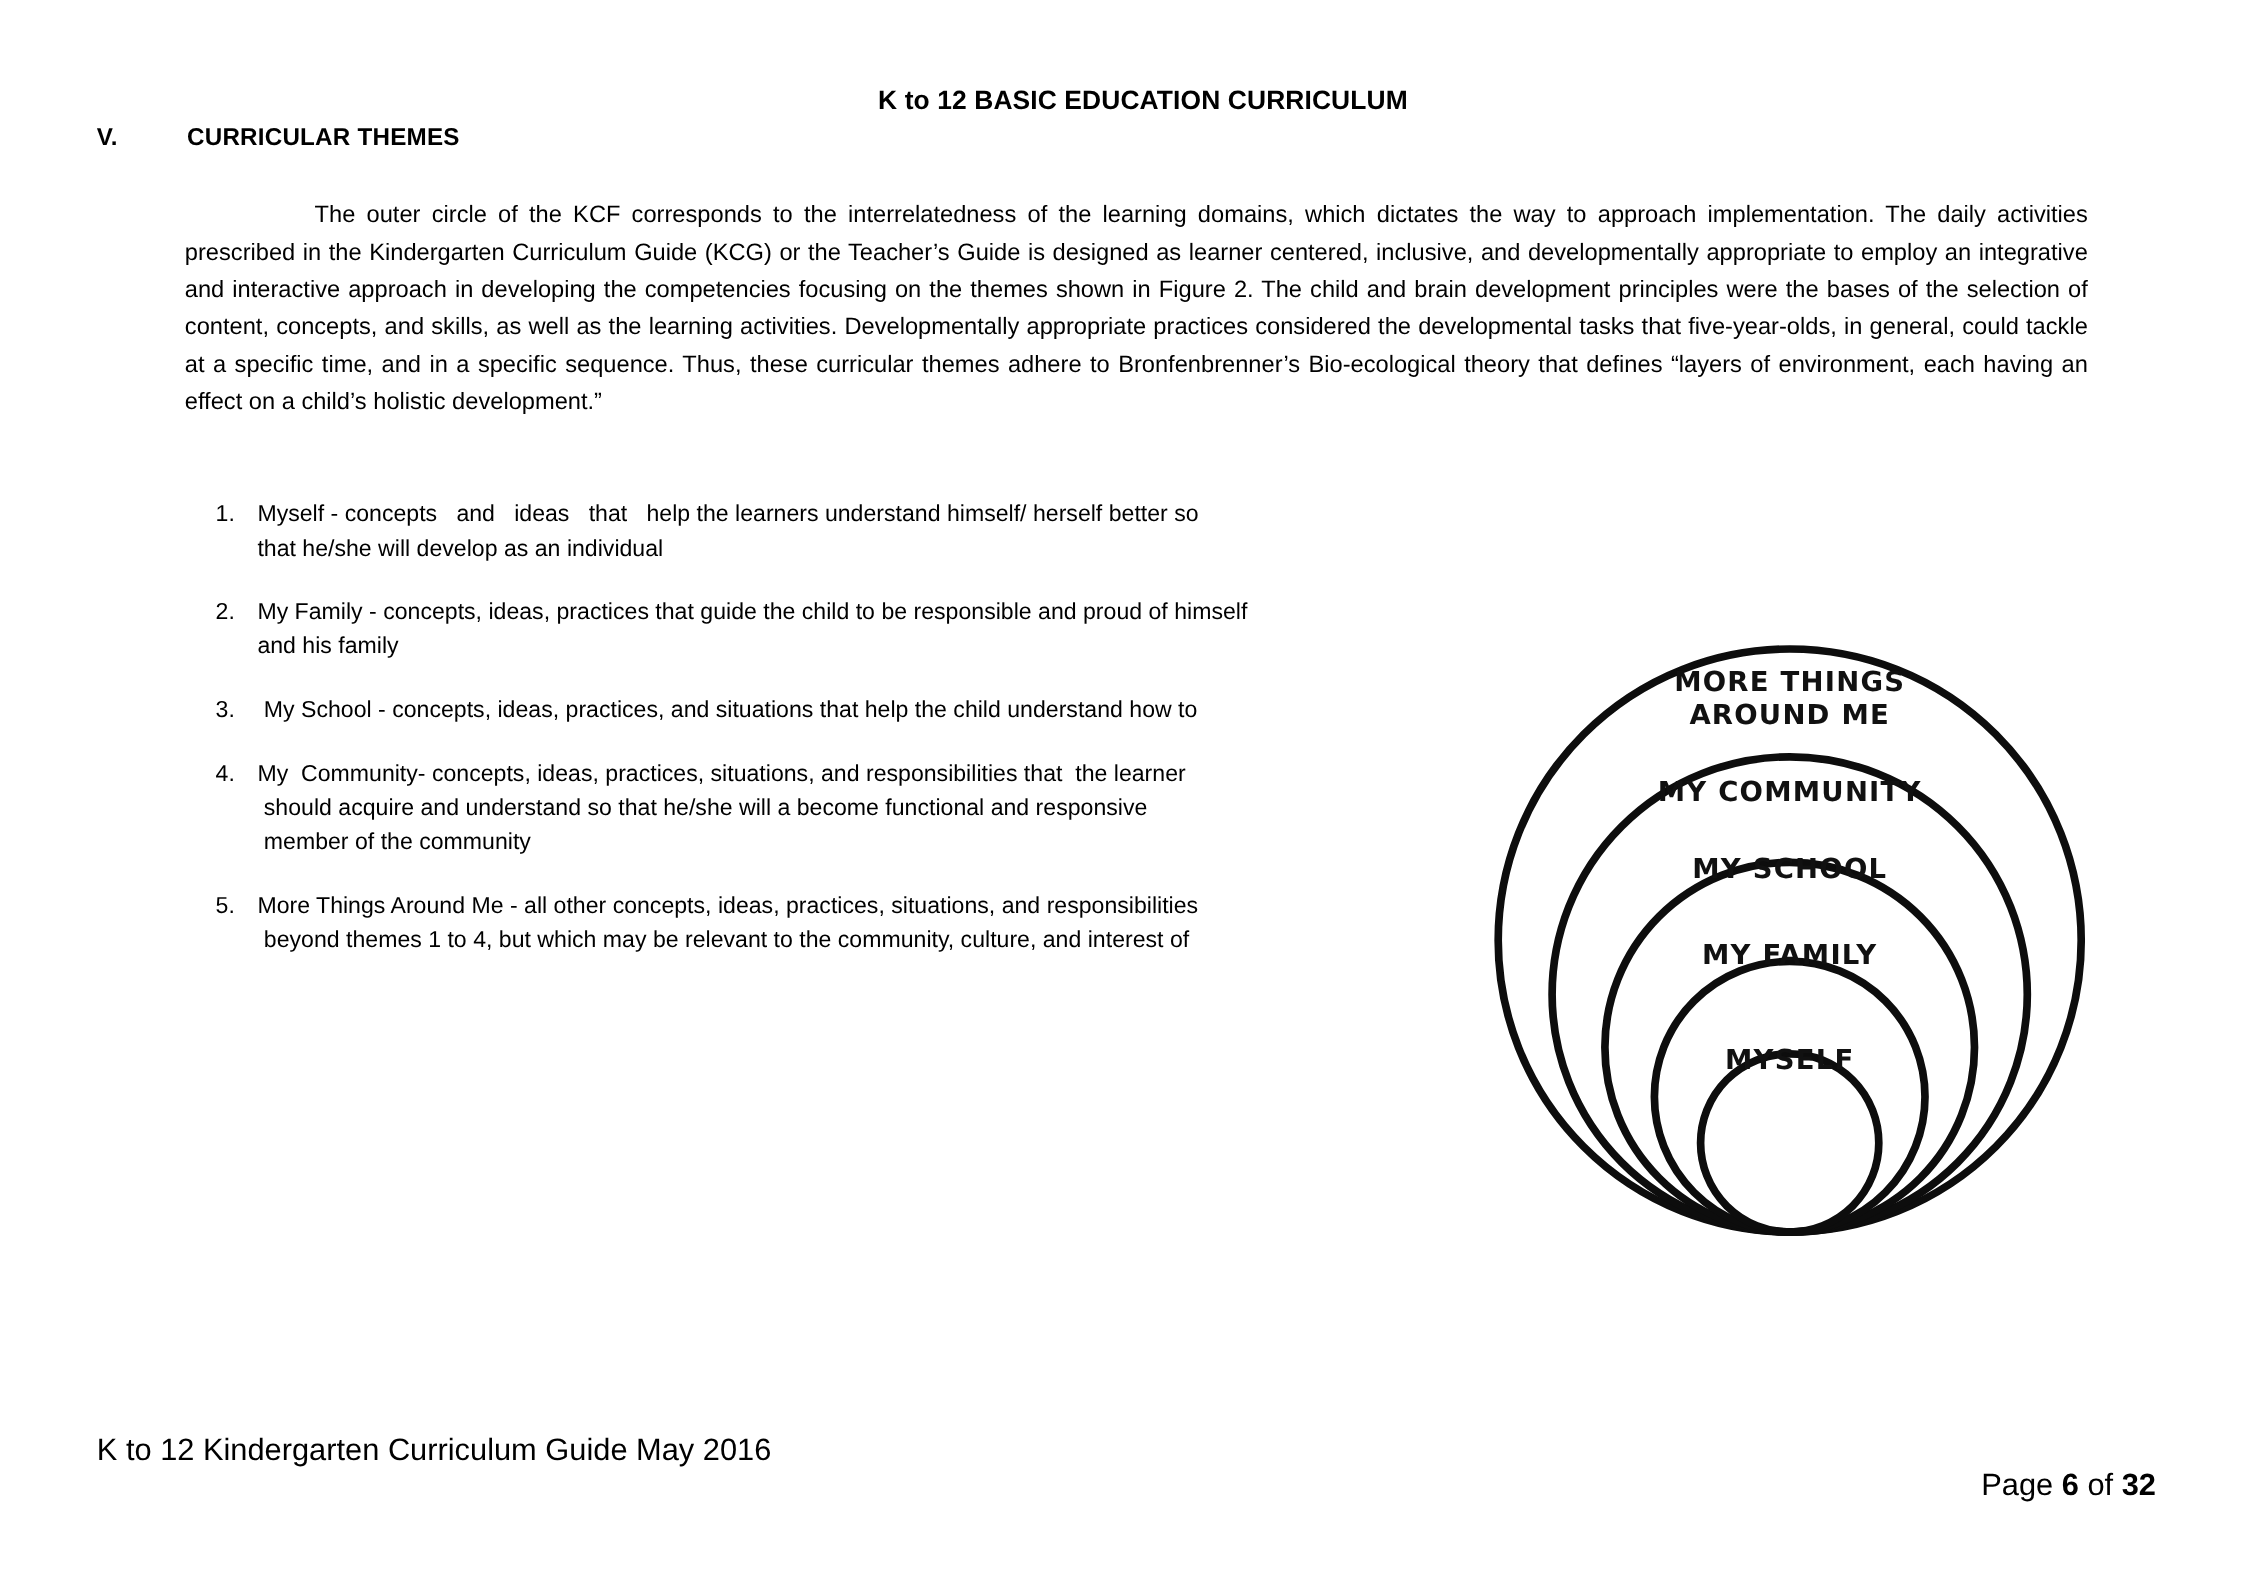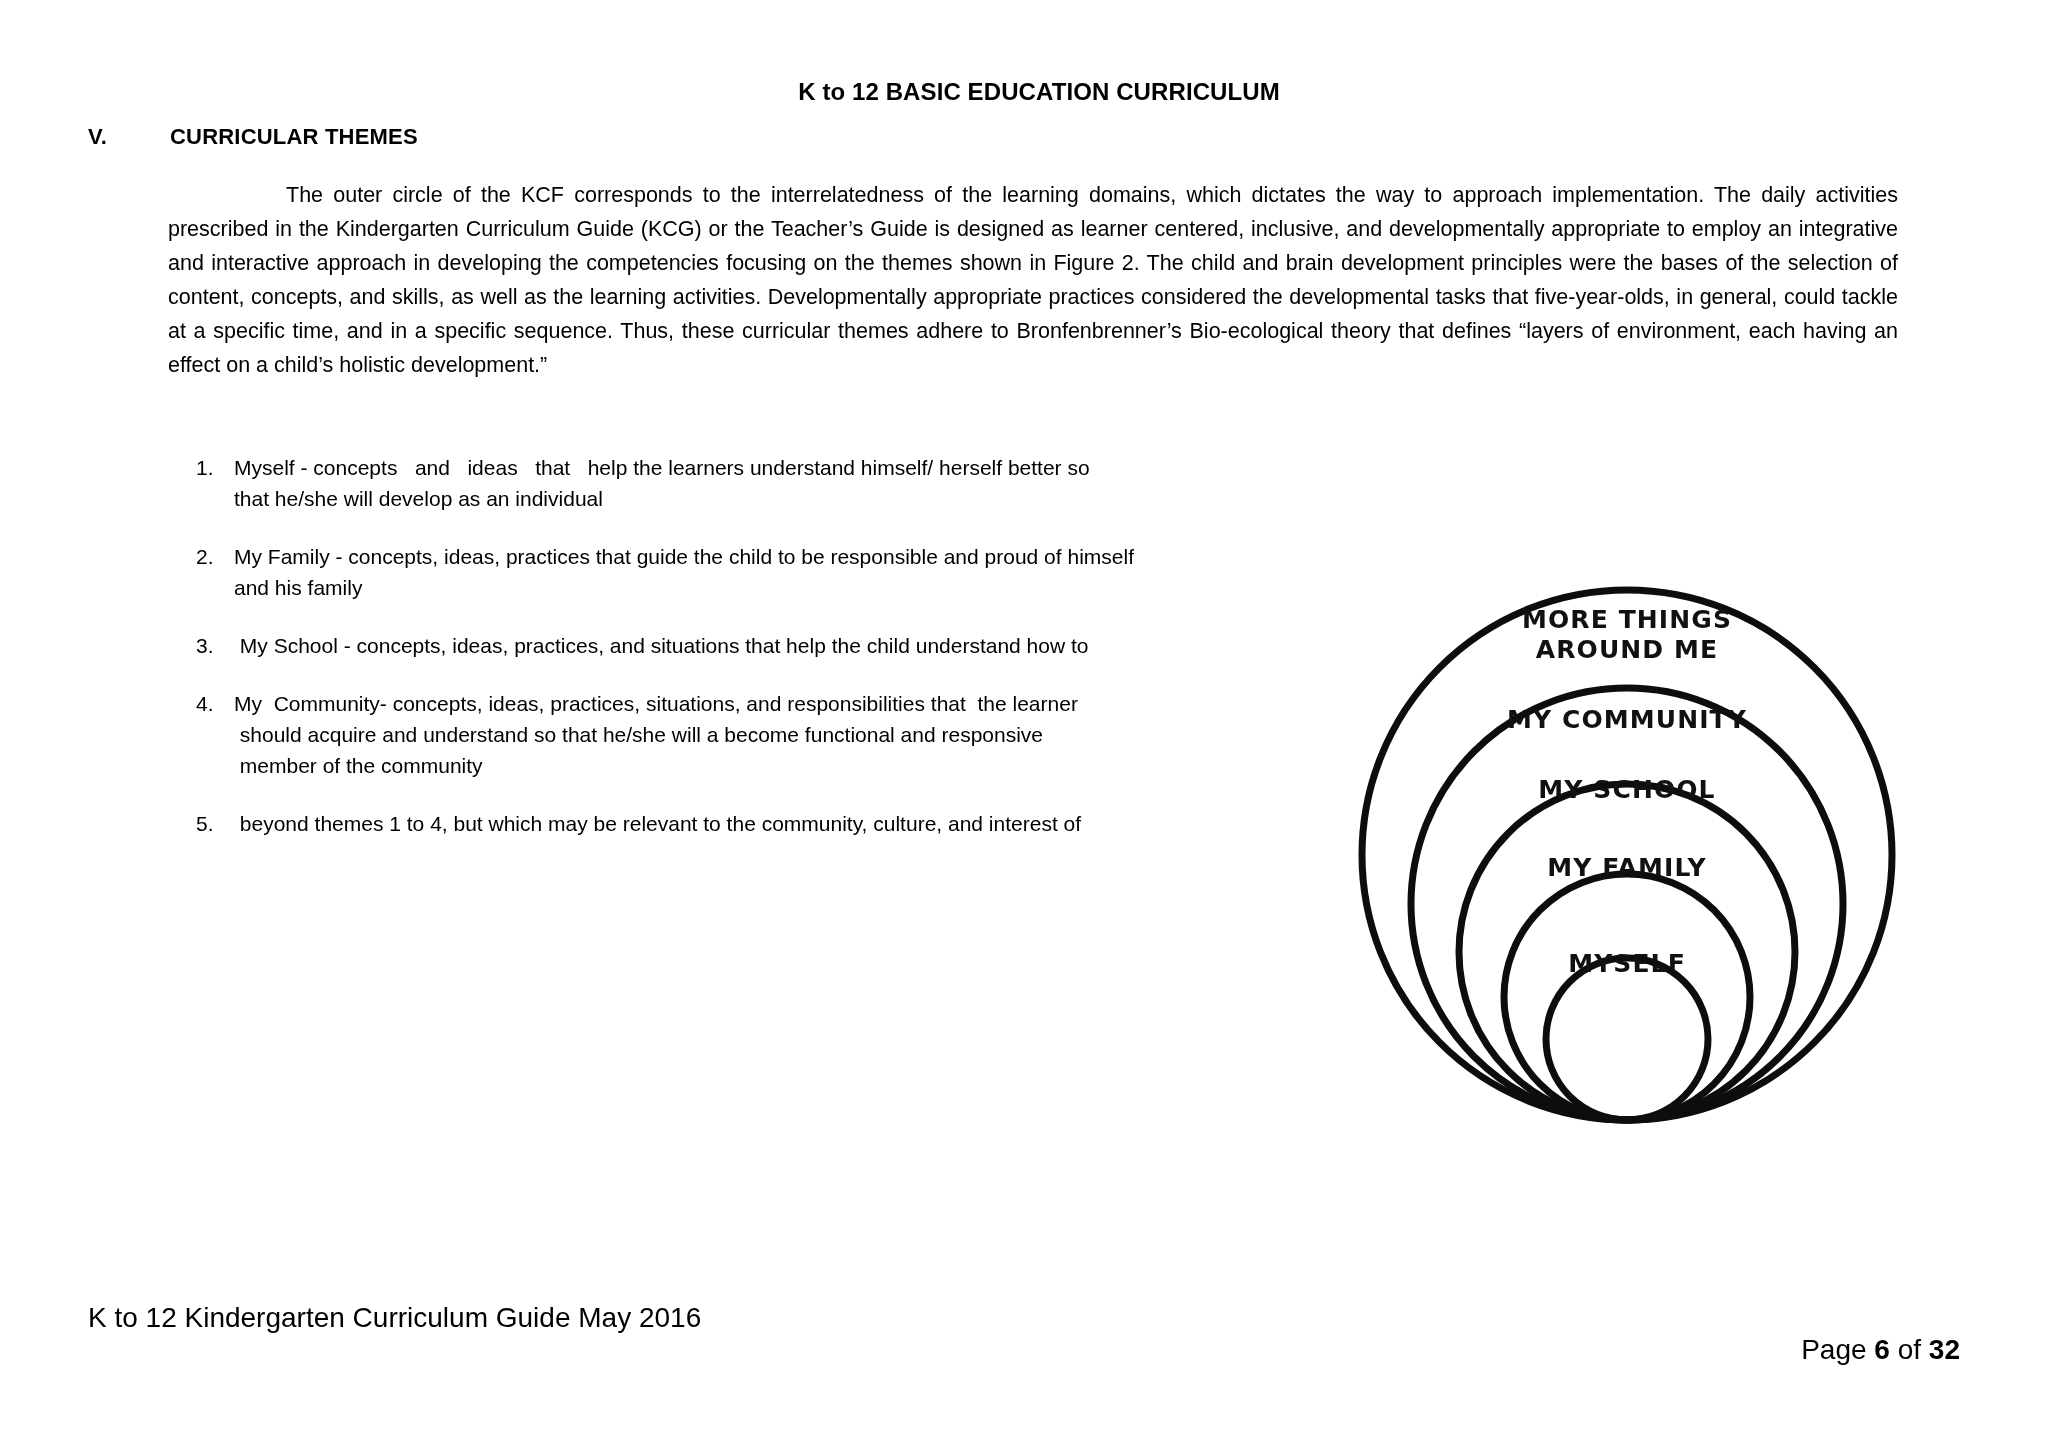--- a/index.html
+++ b/index.html
@@ -45,21 +45,20 @@
     align-items: baseline;
     font-weight: bold;
     font-size: 22px;
   }
   .section-heading .numeral {
     width: 82px;
     flex: 0 0 82px;
   }
   .section-heading .label {
     letter-spacing: 0.2px;
-    margin-top: 12px;
   }
 
   
   .body-block {
     position: absolute;
     top: 178px;
     left: 168px;
     width: 1730px;
   }
   .body-block p {
@@ -179,20 +178,21 @@
         <span class="marker">4.</span>
         <span class="theme-text">
           <span class="line">My  Community- concepts, ideas, practices, situations, and responsibilities that  the learner</span>
           <span class="line"> should acquire and understand so that he/she will a become functional and responsive</span>
           <span class="line"> member of the community</span>
         </span>
       </li>
       <li class="theme-item">
         <span class="marker">5.</span>
         <span class="theme-text">
+          <span class="line">More Things Around Me - all other concepts, ideas, practices, situations, and responsibilities</span>
           <span class="line"> beyond themes 1 to 4, but which may be relevant to the community, culture, and interest of</span>
         </span>
       </li>
     </ol>
 
   <div class="figure-circles">
     <svg viewBox="0 0 545 545" xmlns="http://www.w3.org/2000/svg" aria-hidden="true">
 
       <circle cx="272" cy="275" r="265" fill="none" stroke="#0d0d0d" stroke-width="7"></circle>
       <circle cx="272" cy="324" r="216" fill="none" stroke="#0d0d0d" stroke-width="7"></circle>

